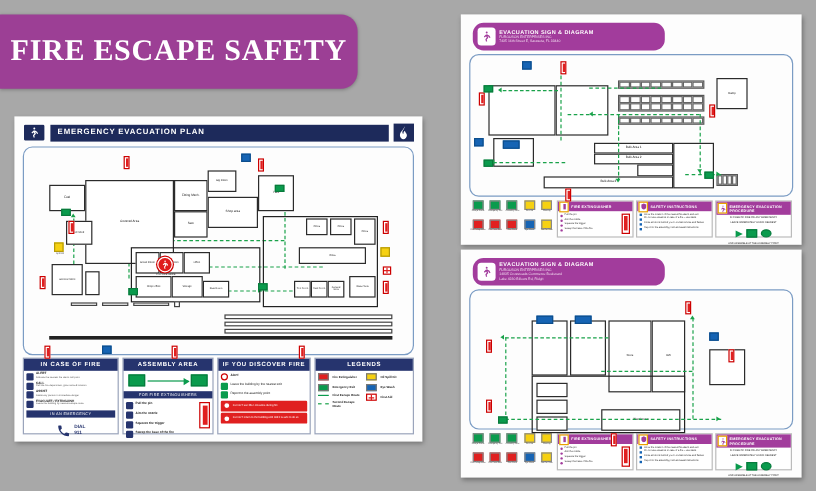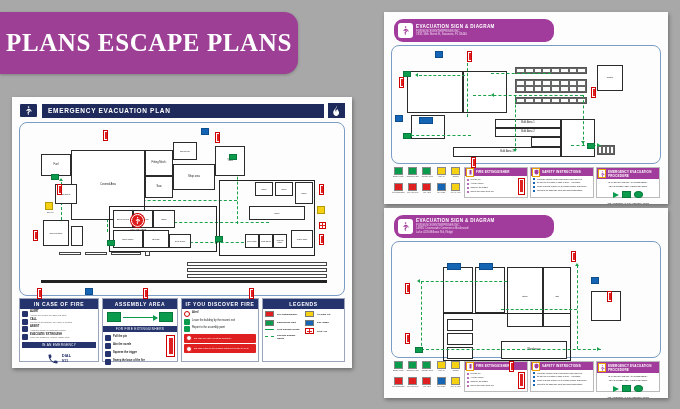--- a/index.html
+++ b/index.html
@@ -131,21 +131,21 @@
   .pp-ext i{ width:3px;height:12px;background:#e02020;display:block;}
   .pp-cent{ text-align:center; font-size:2.1px; color:#222; line-height:1.3; width:100%;}
   .pp-row{ display:flex; align-items:center; justify-content:center; gap:3px; margin:1.5px 0;}
   .pp-grn{ width:9px;height:7px;background:#0a9b4d;border:.5px solid #077b3d;}
   .pp-arw{ width:0;height:0;border-left:6px solid #0a9b4d;border-top:3.5px solid transparent;border-bottom:3.5px solid transparent;}
 </style>
 </head>
 <body>
 
 <div class="banner">
-  <div class="banner-text">PLANS ESCAPE PLANS</div>
+  <div class="banner-text">FIRE ESCAPE SAFETY</div>
 </div>
 
 <div class="card" id="main-plan">
 
   <div class="navy-head">
     <div class="navy-logo">
       <svg width="11" height="11" viewBox="0 0 24 24">
           <path d="M14 4.5a1.8 1.8 0 1 1-3.6 0 1.8 1.8 0 0 1 3.6 0zM11 8l-4 4 1.6 1.6L11 11.3l1.4 2.2-2.6 3.1 1 4.4h2.2l-.8-3.6 3-3.4-1.6-3 2.2 1.1 1.4 2.5 1.9-1-1.8-3.3L13.6 8z" fill="#fff"></path>
         </svg>
     </div>

